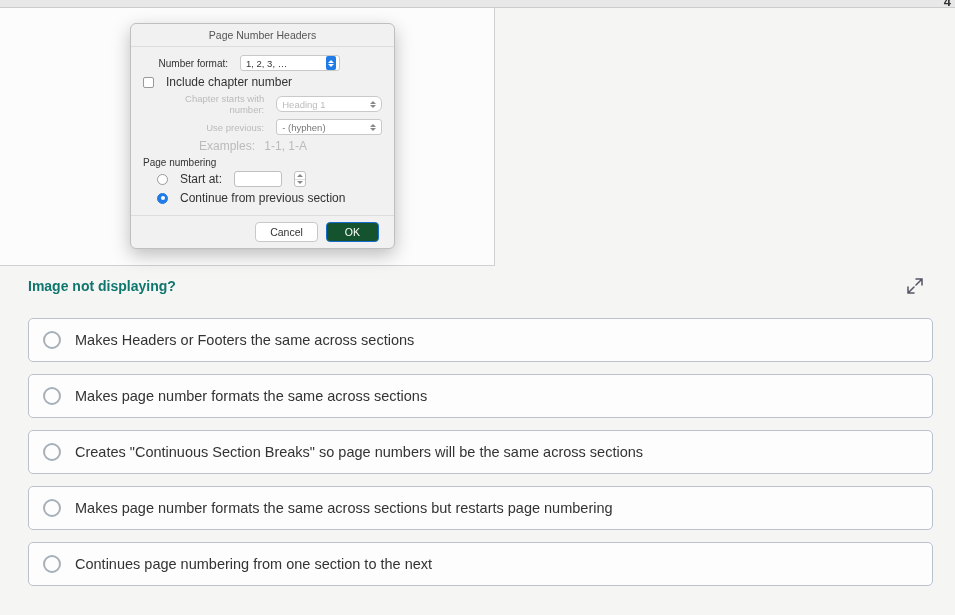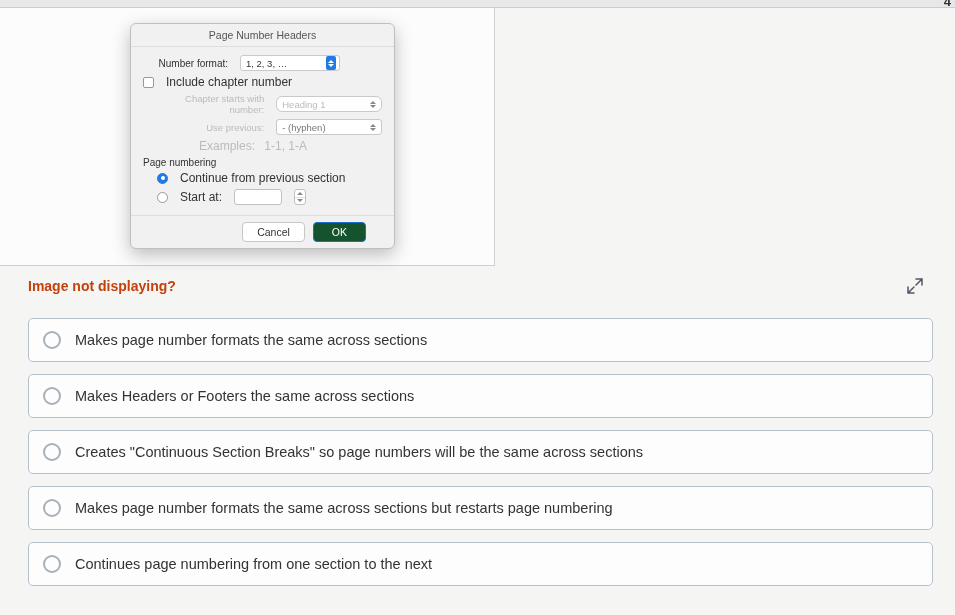--- a/index.html
+++ b/index.html
@@ -93,33 +93,33 @@
     .radio.selected::after{ content:''; width:4px; height:4px; border-radius:50%; background:#fff;}
     .start-input{
       width:48px; height:16px; border:1px solid #c0c0c0; border-radius:3px; background:#fff;
     }
     .stepper{ width:12px; height:16px; border:1px solid #c0c0c0; border-radius:3px; background:#fff; display:flex; flex-direction:column;}
     .stepper div{flex:1; display:flex; align-items:center; justify-content:center;}
     .stepper div:first-child{border-bottom:1px solid #ddd;}
     .stepper .tri-up{border-left:3px solid transparent;border-right:3px solid transparent;border-bottom:3px solid #888;}
     .stepper .tri-dn{border-left:3px solid transparent;border-right:3px solid transparent;border-top:3px solid #888;}
     .dialog-footer{
-      border-top:1px solid #ddd; padding:6px 28px; display:flex; justify-content:flex-end; gap:8px;
+      border-top:1px solid #ddd; padding:6px 15px; display:flex; justify-content:flex-end; gap:8px;
     }
     .btn{
       height:20px; padding: 0 14px; font-size:10.5px; border-radius:4px; display:inline-flex; align-items:center; justify-content:center; cursor:pointer;
     }
     .btn-cancel{ background:#fff; border:1px solid #c8c8c8; color:#333;}
     .btn-ok{ background:#14532d; border:1px solid #1a6cd0; color:#fff; padding:0 18px;}
     
     .page-content{ padding: 12px 22px 0 28px;}
     .link-row{
       display:flex; justify-content:space-between; align-items:center; margin-bottom: 24px;
     }
-    .img-link{ color:#c2410c; font-size: 14px; font-weight:600; cursor:pointer;}
+    .img-link{ color:#0f766e; font-size: 14px; font-weight:600; cursor:pointer;}
     .expand-icon{
       width:16px; height:16px; position:relative; cursor:pointer; margin-right:10px;
     }
     .expand-icon::before, .expand-icon::after{
       content:''; position:absolute; font-size:11px; color:#556;
     }
     .expand-icon svg{ width:16px; height:16px; }
     .question{
       font-size: 16px; font-weight:700; color:#2a2a2a; margin-bottom: 22px;
     }
@@ -173,40 +173,40 @@
           <span class="updown"></span>
         </span>
       </div>
 
       <div class="examples">
         <span class="ex-lbl">Examples:</span>
         <span>1-1, 1-A</span>
       </div>
 
       <div class="section-hdr">Page numbering</div>
-
-      <div class="row indent1">
-        <span class="radio selected"></span>
-        <span class="lbl">Continue from previous section</span>
-      </div>
 
       <div class="row indent1">
         <span class="radio"></span>
         <span class="lbl">Start at:</span>
         <span class="start-input"></span>
         <span class="stepper">
           <div>
               <span class="tri-up"></span>
             </div>
           <div>
               <span class="tri-dn"></span>
             </div>
         </span>
       </div>
 
+      <div class="row indent1">
+        <span class="radio selected"></span>
+        <span class="lbl">Continue from previous section</span>
+      </div>
+
     </div>
     <div class="dialog-footer">
       <span class="btn btn-cancel">Cancel</span>
       <span class="btn btn-ok">OK</span>
     </div>
   </div>
 </div>
 
 <div class="page-content">
   <div class="link-row">
@@ -214,28 +214,28 @@
     <span class="expand-icon">
       <svg viewBox="0 0 16 16">
           <path d="M9 1h6v6M15 1l-6 6M7 15H1V9M1 15l6-6" stroke="#556" stroke-width="1.5" fill="none" stroke-linecap="round"></path>
         </svg>
     </span>
   </div>
 
 
   <div class="option">
     <span class="opt-radio"></span>
+    <span>Makes Headers or Footers the same across sections</span>
+  </div>
+  <div class="option">
+    <span class="opt-radio"></span>
     <span>Makes page number formats the same across sections</span>
   </div>
   <div class="option">
     <span class="opt-radio"></span>
-    <span>Makes Headers or Footers the same across sections</span>
-  </div>
-  <div class="option">
-    <span class="opt-radio"></span>
     <span>Creates "Continuous Section Breaks" so page numbers will be the same across sections</span>
   </div>
   <div class="option">
     <span class="opt-radio"></span>
     <span>Makes page number formats the same across sections but restarts page numbering</span>
   </div>
   <div class="option">
     <span class="opt-radio"></span>
     <span>Continues page numbering from one section to the next</span>
   </div>

